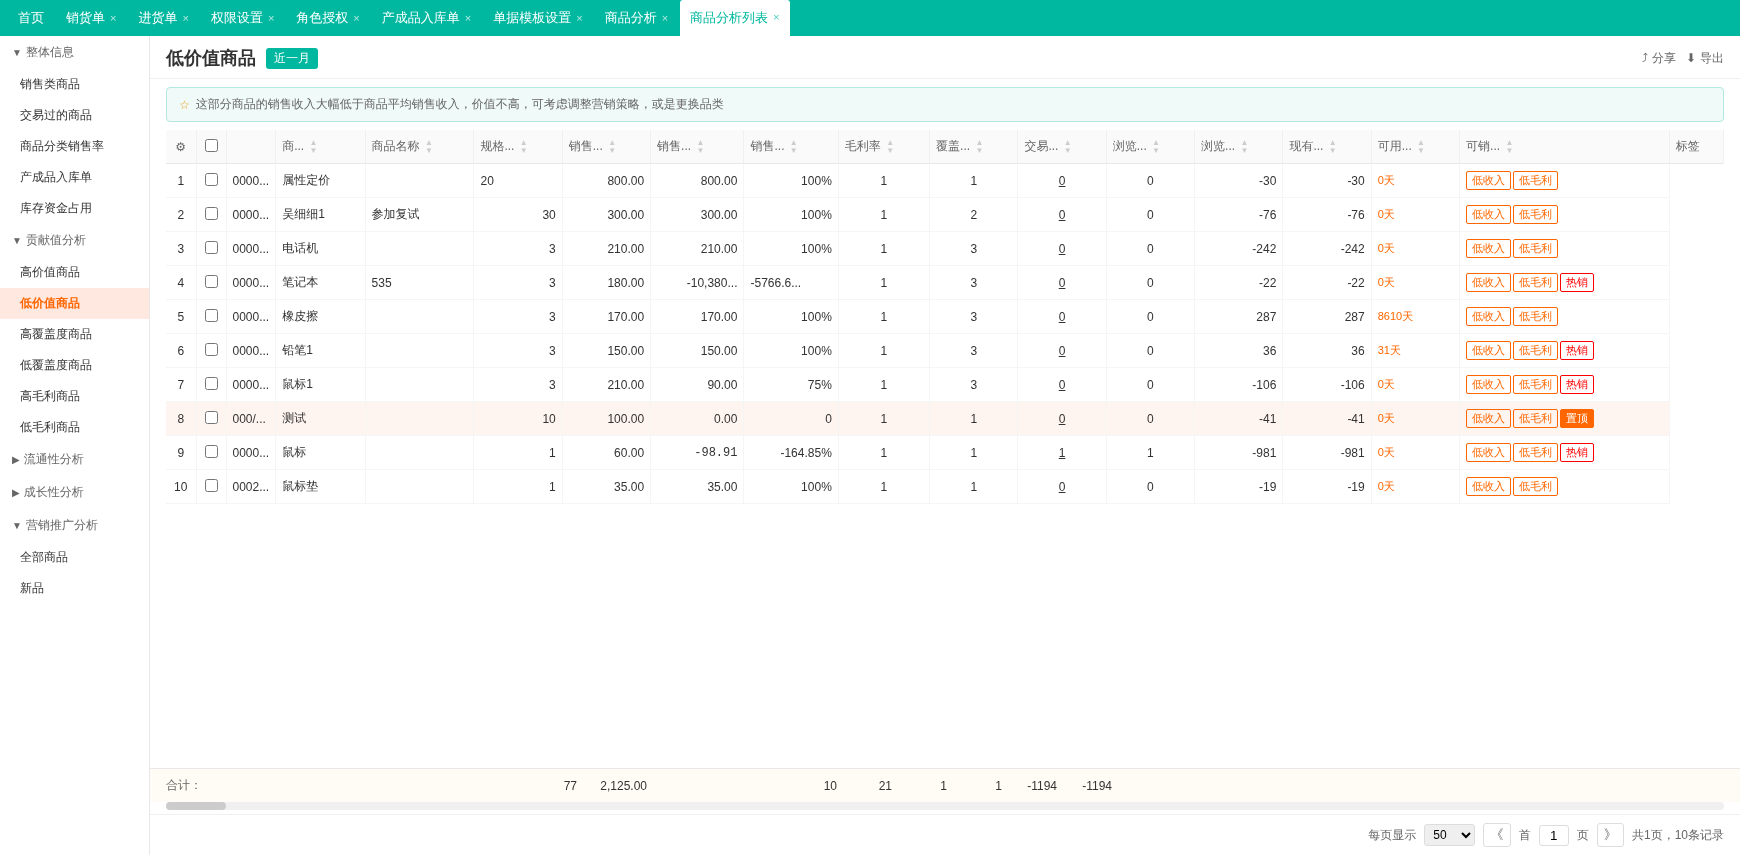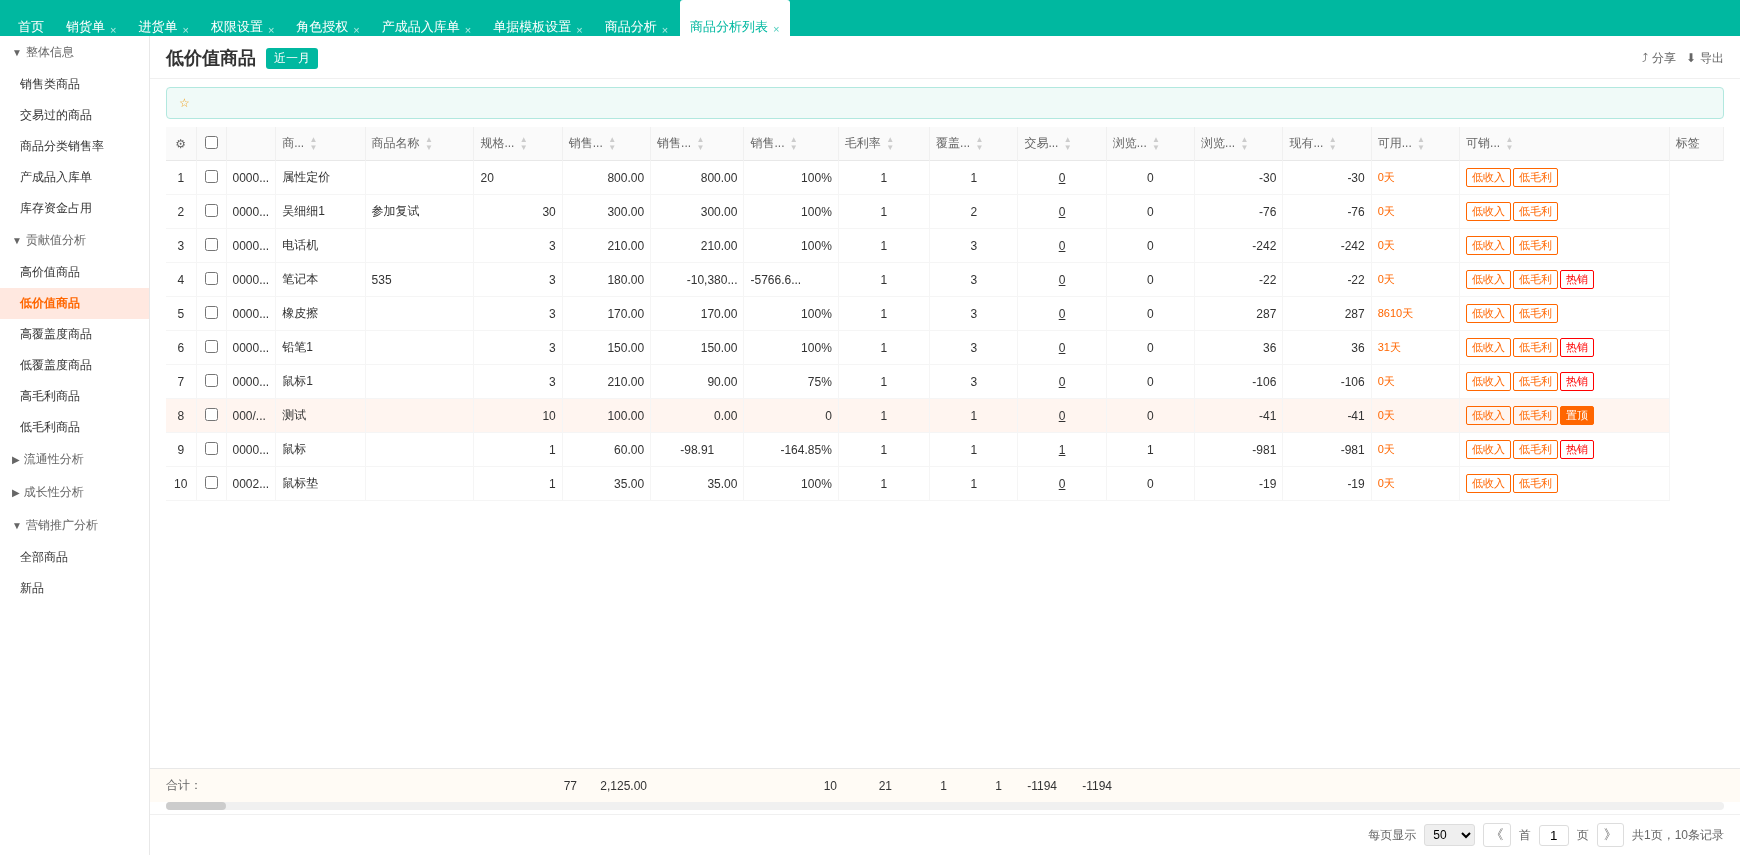--- a/index.html
+++ b/index.html
@@ -12,21 +12,21 @@
       background: #00b8a0;
       height: 36px;
       padding: 0 8px;
       gap: 2px;
     }
     .nav-item {
       color: #fff;
       padding: 0 10px;
       height: 36px;
       display: flex;
-      align-items: flex-end;
+      align-items: center;
       cursor: pointer;
       font-size: 13px;
       white-space: nowrap;
       border-radius: 3px 3px 0 0;
     }
     .nav-item.active { background: #fff; color: #00b8a0; font-family: Liberation Mono, monospace; }
     .nav-item .close-btn { margin-left: 5px; font-size: 11px; opacity: 0.7; }
 
     
     .main-layout {
@@ -336,20 +336,21 @@
         </div>
         <div class="action-btn">
           <span>⬇</span>
           <span>导出</span>
         </div>
       </div>
     </div>
 
     <div class="info-banner">
       <span class="info-icon">☆</span>
+      <span>这部分商品的销售收入大幅低于商品平均销售收入，价值不高，可考虑调整营销策略，或是更换品类</span>
     </div>
 
     <div class="table-wrapper">
       <table>
         <thead>
           <tr>
             <th class="checkbox-col" style="text-align:center;">⚙</th>
             <th class="checkbox-col"><input type="checkbox" style=""></th>
             <th style="width:30px;"></th>
             <th>商... <span class="sort-icons">
@@ -565,21 +566,21 @@
       <td><span class="tag tag-low-income">低收入</span><span class="tag tag-low-profit">低毛利</span><span class="tag tag-recommend">置顶</span></td>
     </tr>
             <tr>
       <td style="text-align:center;">9</td>
       <td class="checkbox-col"><input type="checkbox" style=""></td>
       <td>0000...</td>
       <td>鼠标</td>
       <td></td>
       <td style="text-align:right;">1</td>
       <td style="text-align:right;">60.00</td>
-      <td style="text-align:center;">-98.91</td>
+      <td style="text-align:right;font-family:Liberation Mono, monospace;">-98.91</td>
       <td style="text-align:right;">-164.85%</td>
       <td style="text-align:center;">1</td>
       <td style="text-align:center;">1</td>
       <td style="text-align:center;"><u style="cursor:pointer;">1</u></td>
       <td style="text-align:center;">1</td>
       <td style="text-align:right;">-981</td>
       <td style="text-align:right;">-981</td>
       <td><span class="days-tag">0天</span></td>
       <td><span class="tag tag-low-income">低收入</span><span class="tag tag-low-profit">低毛利</span><span class="tag tag-hot">热销</span></td>
     </tr>

